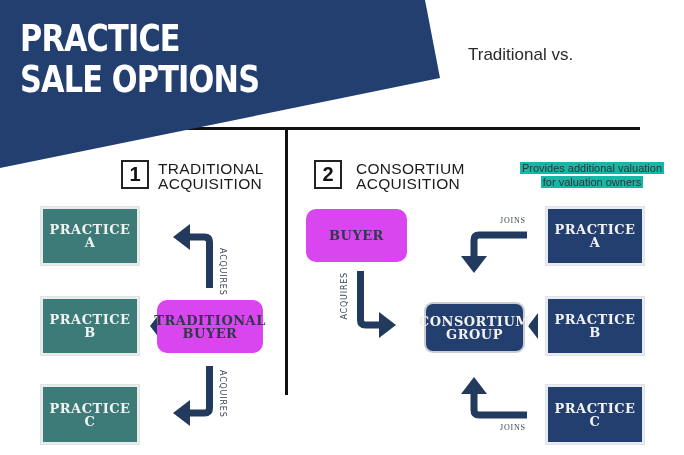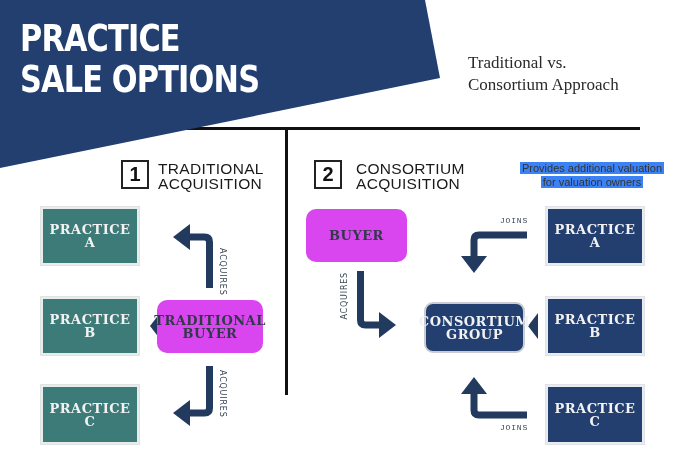--- a/index.html
+++ b/index.html
@@ -1,33 +1,33 @@
 <!DOCTYPE html>
 <html><head>
 <meta charset="utf-8">
 <style>
   html, body { margin: 0; padding: 0; }
   body { width: 684px; height: 455px; position: relative; overflow: hidden; background: #ffffff; font-family: "DejaVu Sans", sans-serif; }
   .abs { position: absolute; }
   svg.layer { position: absolute; left: 0; top: 0; }
   .banner-title { left: 20px; top: 18px; color: #ffffff; font-family: "DejaVu Sans", sans-serif; font-weight: bold; font-size: 37px; line-height: 41px; letter-spacing: -1px; transform: scaleX(0.82); transform-origin: left top; white-space: nowrap; }
-  .subtitle { left: 468px; top: 52px; color: #2a2a2a; font-family: Liberation Serif, serif; font-size: 17px; line-height: 22px; }
+  .subtitle { left: 468px; top: 44px; color: #2a2a2a; font-family: Liberation Sans, sans-serif; font-size: 17px; line-height: 22px; }
   .num-box { width: 24px; height: 25px; border: 2px solid #222; font-family: "Liberation Sans", sans-serif; font-weight: bold; font-size: 20px; display: flex; align-items: center; justify-content: center; color: #111; }
   .section-title { font-family: "Liberation Sans", sans-serif; font-size: 15.5px; line-height: 15px; color: #1a1a1a; letter-spacing: 0.3px; }
   .note { left: 512px; top: 161px; width: 160px; text-align: center; font-family: "Liberation Sans", sans-serif; font-size: 11px; line-height: 14px; color: #333; }
-  .note span { background: #3b82f6; padding: 0 2px; }
+  .note span { background: #14b8a6; padding: 0 2px; }
   .box { display: flex; flex-direction: column; align-items: center; justify-content: center; text-align: center; font-family: "DejaVu Serif", serif; font-weight: bold; font-size: 11px; line-height: 13px; letter-spacing: 0.5px; box-sizing: border-box; }
   .box .big { font-size: 13px; }
   .teal { background: #3d7b78; color: #f2f2f2; border: 2px solid #e8eceb; box-shadow: 0 0 0 1px #dfe3e2; }
   .navy { background: #223f70; color: #f2f2f2; border: 2px solid #e8ebf0; box-shadow: 0 0 0 1px #dfe2e8; }
   .grey { background: #d946ef; color: #2f3a48; border-radius: 10px; }
   .consort { background: #223f70; color: #f2f2f2; border-radius: 9px; border: 2px solid #c9ccd2; }
   .label-v { font-family: "DejaVu Sans", sans-serif; font-size: 8px; color: #3a4656; letter-spacing: 0.8px; writing-mode: vertical-rl; }
   .label-v-up { transform: rotate(180deg); }
-  .label-h { font-family: Liberation Mono, monospace; font-size: 8px; color: #3a4656; letter-spacing: 0.8px; }
+  .label-h { font-family: Liberation Serif, serif; font-size: 8px; color: #3a4656; letter-spacing: 0.8px; }
 </style>
 </head>
 <body>
 
 <svg class="layer" width="684" height="455" viewBox="0 0 684 455">
 
   <rect x="150" y="127" width="490" height="3" fill="#111"></rect>
   <rect x="285" y="127" width="3" height="268" fill="#111"></rect>
 
   <polygon points="0,0 425,0 440,78 0,168" fill="#223f70"></polygon>
@@ -54,21 +54,20 @@
     <polygon points="528,326 538,313 538,339"></polygon>
   </g>
 </svg>
 
 <div class="abs banner-title">
   <div>PRACTICE</div>
   <div>SALE OPTIONS</div>
 </div>
 <div class="abs subtitle">
   <div>Traditional vs.</div>
-  <div>Consortium Approach</div>
 </div>
 
 <div class="abs num-box" style="left:121px;top:160px;">1</div>
 <div class="abs section-title" style="left:158px;top:161px;">
   <div>TRADITIONAL</div>
   <div>ACQUISITION</div>
 </div>
 
 <div class="abs num-box" style="left:314px;top:160px;">2</div>
 <div class="abs section-title" style="left:356px;top:161px;">

